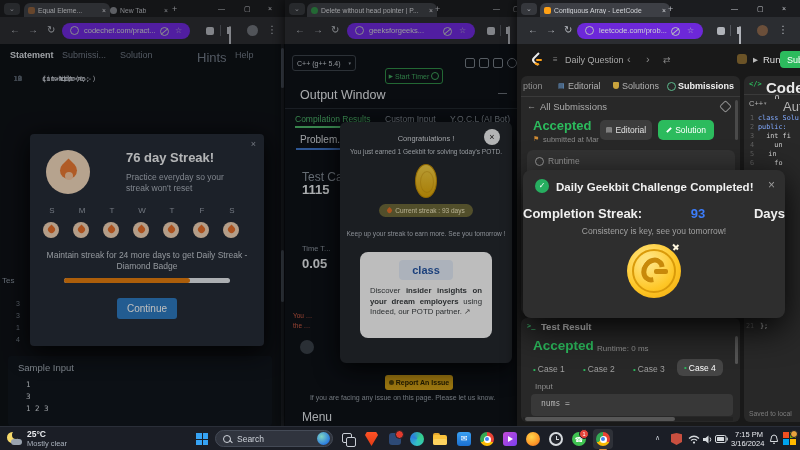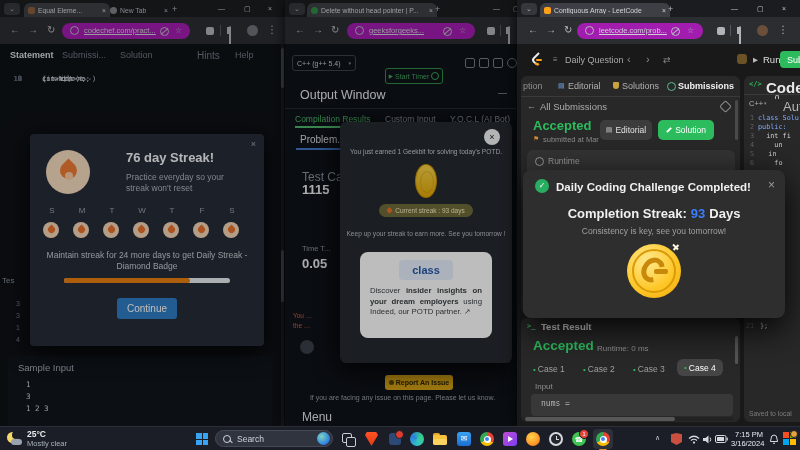--- a/index.html
+++ b/index.html
@@ -8,21 +8,21 @@
   .t{white-space:nowrap;}
   .win{position:absolute;top:0;height:426px;background:#202124;box-shadow:0 0 12px #000c;overflow:hidden;}
   .dim{filter:brightness(.74);}
   .ts{position:absolute;left:0;top:0;right:0;height:17px;background:#1b1c1f;}
   .tb{position:absolute;left:0;top:17px;right:0;height:27px;background:#2b2d31;}
   .tab{position:absolute;top:3px;height:14px;background:#3d3f45;border-radius:6px 6px 0 0;color:#d3d5d9;font-size:6.8px;display:flex;align-items:center;padding:0 4px;gap:3px;overflow:hidden;}
   .tab.inact{background:transparent;color:#b3b6bc;}
   .chevpill{position:absolute;left:4px;top:3px;width:16px;height:12px;background:#35373c;border-radius:4px;color:#aeb1b7;font-size:7px;display:flex;align-items:center;justify-content:center;}
   .navic{position:absolute;color:#b8bbc1;font-size:10px;line-height:1;}
   .winctl{position:absolute;color:#c6c8cd;font-size:7px;line-height:1;top:5px;}
-  .pill{position:absolute;top:5.5px;height:16px;background:#a21caf;border-radius:8px;color:#ccd0d5;font-size:7.5px;display:flex;align-items:center;overflow:hidden;text-decoration:underline;}
+  .pill{position:absolute;top:5.5px;height:16px;background:#6d28d9;border-radius:8px;color:#ccd0d5;font-size:7.5px;display:flex;align-items:center;overflow:hidden;}
   .eyeoff{width:7px;height:7px;border:1px solid #b8bbc1;border-radius:50%;position:relative;}
   .eyeoff:after{content:"";position:absolute;left:-1px;top:3px;width:9px;height:1px;background:#b8bbc1;transform:rotate(-40deg);}
   .puzz{width:8px;height:8px;background:#b0b3b9;border-radius:2px;}
   .paneic{width:9px;height:7px;border:1px solid #b0b3b9;border-radius:1px;position:relative;}
   .paneic:after{content:"";position:absolute;right:0;top:0;width:3px;height:7px;background:#b0b3b9;}
   .avatar{width:11px;height:11px;border-radius:50%;background:#6d7178;}
   .flame{position:absolute;border-radius:50% 0 50% 50%;transform:rotate(-45deg);}
   .gbar{height:2px;background:#4db56a;position:absolute;}
   .lockic{width:6px;height:5px;background:#b4b4b4;border-radius:1px;position:relative;margin-top:3px;}
   .lockic:before{content:"";position:absolute;left:1px;top:-3px;width:4px;height:4px;border:1px solid #b4b4b4;border-bottom:none;border-radius:3px 3px 0 0;box-sizing:border-box;}
@@ -70,21 +70,21 @@
       <span class="ab" style="left:220px;top:8px;width:1px;height:11px;background:#55585e;"></span>
       <span class="paneic ab" style="left:229px;top:10px;"></span>
       <span class="avatar ab" style="left:247px;top:8px;"></span>
       <span class="navic" style="left:267px;top:8px;">⋮</span>
     </div>
 
     <div class="ab" style="left:0;top:44px;width:285px;height:382px;background:#0e1116;">
       <span class="ab t" style="left:10px;top:6px;font-size:9px;color:#d6dbe0;font-weight:bold;">Statement</span>
       <span class="ab t" style="left:62px;top:6px;font-size:9px;color:#6f7884;">Submissi...</span>
       <span class="ab t" style="left:120px;top:6px;font-size:9px;color:#6f7884;">Solution</span>
-      <span class="ab t" style="left:180px;top:6px;font-size:10px;color:#6f7884;padding-left:17px;">Hints</span>
+      <span class="ab t" style="left:180px;top:6px;font-size:13px;color:#6f7884;padding-left:17px;">Hints</span>
       <span class="ab t" style="left:235px;top:6px;font-size:9px;color:#6f7884;">Help</span>
 
       <div class="ab" style="left:0;top:22px;width:278px;height:70px;">
         <div class="mono" style="font-size:7px;line-height:8.6px;color:#c7ccd4;">
           <div>
               <span class="ab" style="left:4px;width:18px;text-align:right;color:#58626e;">6</span>
               <span class="ab t" style="left:42px;white-space:pre;">int t;</span>
             </div>
           <div style="margin-top:8.6px;">
               <span class="ab" style="left:4px;width:18px;text-align:right;color:#58626e;">7</span>
@@ -251,20 +251,21 @@
         <span class="t" style="font-size:7px;font-weight:bold;color:#2e2400;">Report An Issue</span>
       </div>
       <div class="ab" style="left:0;top:350px;width:235px;text-align:center;font-size:7px;color:#98a0a8;">If you are facing any issue on this page. Please let us know.</div>
       <span class="ab t" style="left:17px;top:366px;font-size:12px;color:#dfe3e7;">Menu</span>
     </div>
 
     <div class="ab" style="left:55px;top:122px;width:172px;height:241px;background:#24282e;border-radius:6px;box-shadow:0 6px 24px #000d;z-index:5;">
       <div class="ab" style="left:144px;top:7px;width:16px;height:16px;border-radius:50%;background:#f2f3f4;display:flex;align-items:center;justify-content:center;">
         <span style="font-size:9px;color:#222;line-height:1;">×</span>
       </div>
+      <div class="ab" style="left:0;top:12px;width:172px;text-align:center;font-size:7.5px;color:#d7dbdf;">Congratulations !</div>
       <div class="ab" style="left:0;top:26px;width:172px;text-align:center;font-size:6.6px;color:#c6ccd2;">You just earned 1 Geekbit for solving today's POTD.</div>
       <div class="ab" style="left:75px;top:42px;width:22px;height:34px;border-radius:50%;background:linear-gradient(180deg,#f8d348,#e3a907);border:1px solid #c69005;box-sizing:border-box;">
         <div style="position:absolute;left:4px;top:6px;width:12px;height:20px;border-radius:50%;border:1px solid #c08c0a66;"></div>
       </div>
       <div class="ab" style="left:39px;top:82px;width:94px;height:13px;border-radius:7px;background:#6f6b3a;display:flex;align-items:center;justify-content:center;gap:3px;">
         <span class="flame" style="position:static;display:inline-block;width:5px;height:5px;background:#e8702a;transform:rotate(-45deg);"></span>
         <span class="t" style="font-size:6.5px;color:#f4ecc2;">Current streak : 93 days</span>
       </div>
       <div class="ab" style="left:0;top:108px;width:172px;text-align:center;font-size:6.6px;color:#b9bfc7;">Keep up your streak to earn more. See you tomorrow !</div>
       <div class="ab" style="left:20px;top:130px;width:132px;height:86px;background:#ffffff;border-radius:8px;">
@@ -417,23 +418,23 @@
         <span class="ab" style="left:2px;top:246px;width:8px;text-align:center;font-size:6.8px;color:#606060;">21</span>
           <span class="ab t" style="left:16px;top:246px;font-size:6.8px;color:#d0d0d0;">};</span>
       </div>
       <span class="ab t" style="left:5px;top:334px;font-size:6.8px;color:#7c7c7c;">Saved to local</span>
     </div>
 
     <div class="ab" style="left:6px;top:170px;width:262px;height:148px;background:#2e2e2e;border-radius:8px;box-shadow:0 10px 34px #000e;z-index:6;">
       <div class="ab" style="left:12px;top:9px;width:14px;height:14px;border-radius:50%;background:#27ae60;display:flex;align-items:center;justify-content:center;">
         <span style="font-size:8px;color:#fff;line-height:1;">✓</span>
       </div>
-      <span class="ab t" style="left:33px;top:11px;font-size:11.5px;font-weight:bold;color:#f0f0f0;">Daily Coding Challenge Completed!</span>
+      <span class="ab t" style="left:33px;top:11px;font-size:11.5px;font-weight:bold;color:#f0f0f0;">Daily Geekbit Challenge Completed!</span>
       <span class="ab" style="left:245px;top:8px;font-size:12px;color:#9b9b9b;">×</span>
-      <div class="ab" style="left:0;top:36px;width:262px;display:flex;justify-content:center;gap:4px;align-items:baseline;">
+      <div class="ab" style="left:0;top:36px;width:262px;display:flex;justify-content:space-between;gap:4px;align-items:baseline;">
         <span class="t" style="font-size:13px;font-weight:bold;color:#f0f0f0;">Completion Streak:</span>
         <span class="t" style="font-size:13px;font-weight:bold;color:#3c7dfb;">93</span>
         <span class="t" style="font-size:13px;font-weight:bold;color:#f0f0f0;">Days</span>
       </div>
       <div class="ab" style="left:0;top:56px;width:262px;text-align:center;font-size:8.5px;color:#a0a0a0;">Consistency is key, see you tomorrow!</div>
       <div class="ab" style="left:104px;top:74px;width:54px;height:54px;border-radius:50%;background:radial-gradient(circle at 38% 32%,#ffe27a 12%,#fec625 58%,#eda50c 100%);">
         <div style="position:absolute;left:5px;top:5px;width:44px;height:44px;border-radius:50%;border:2px solid #d99a0a;box-sizing:border-box;"></div>
         <div style="position:absolute;left:15px;top:13px;width:22px;height:26px;border:5px solid #c8890a;border-right-color:transparent;border-radius:50%;transform:rotate(35deg);box-sizing:border-box;"></div>
         <div style="position:absolute;left:27px;top:25px;width:14px;height:5px;border-radius:2px;background:#c8890a;"></div>
         <div style="position:absolute;right:2px;top:2px;width:7px;height:2px;background:#fff8e0;transform:rotate(45deg);"></div>

